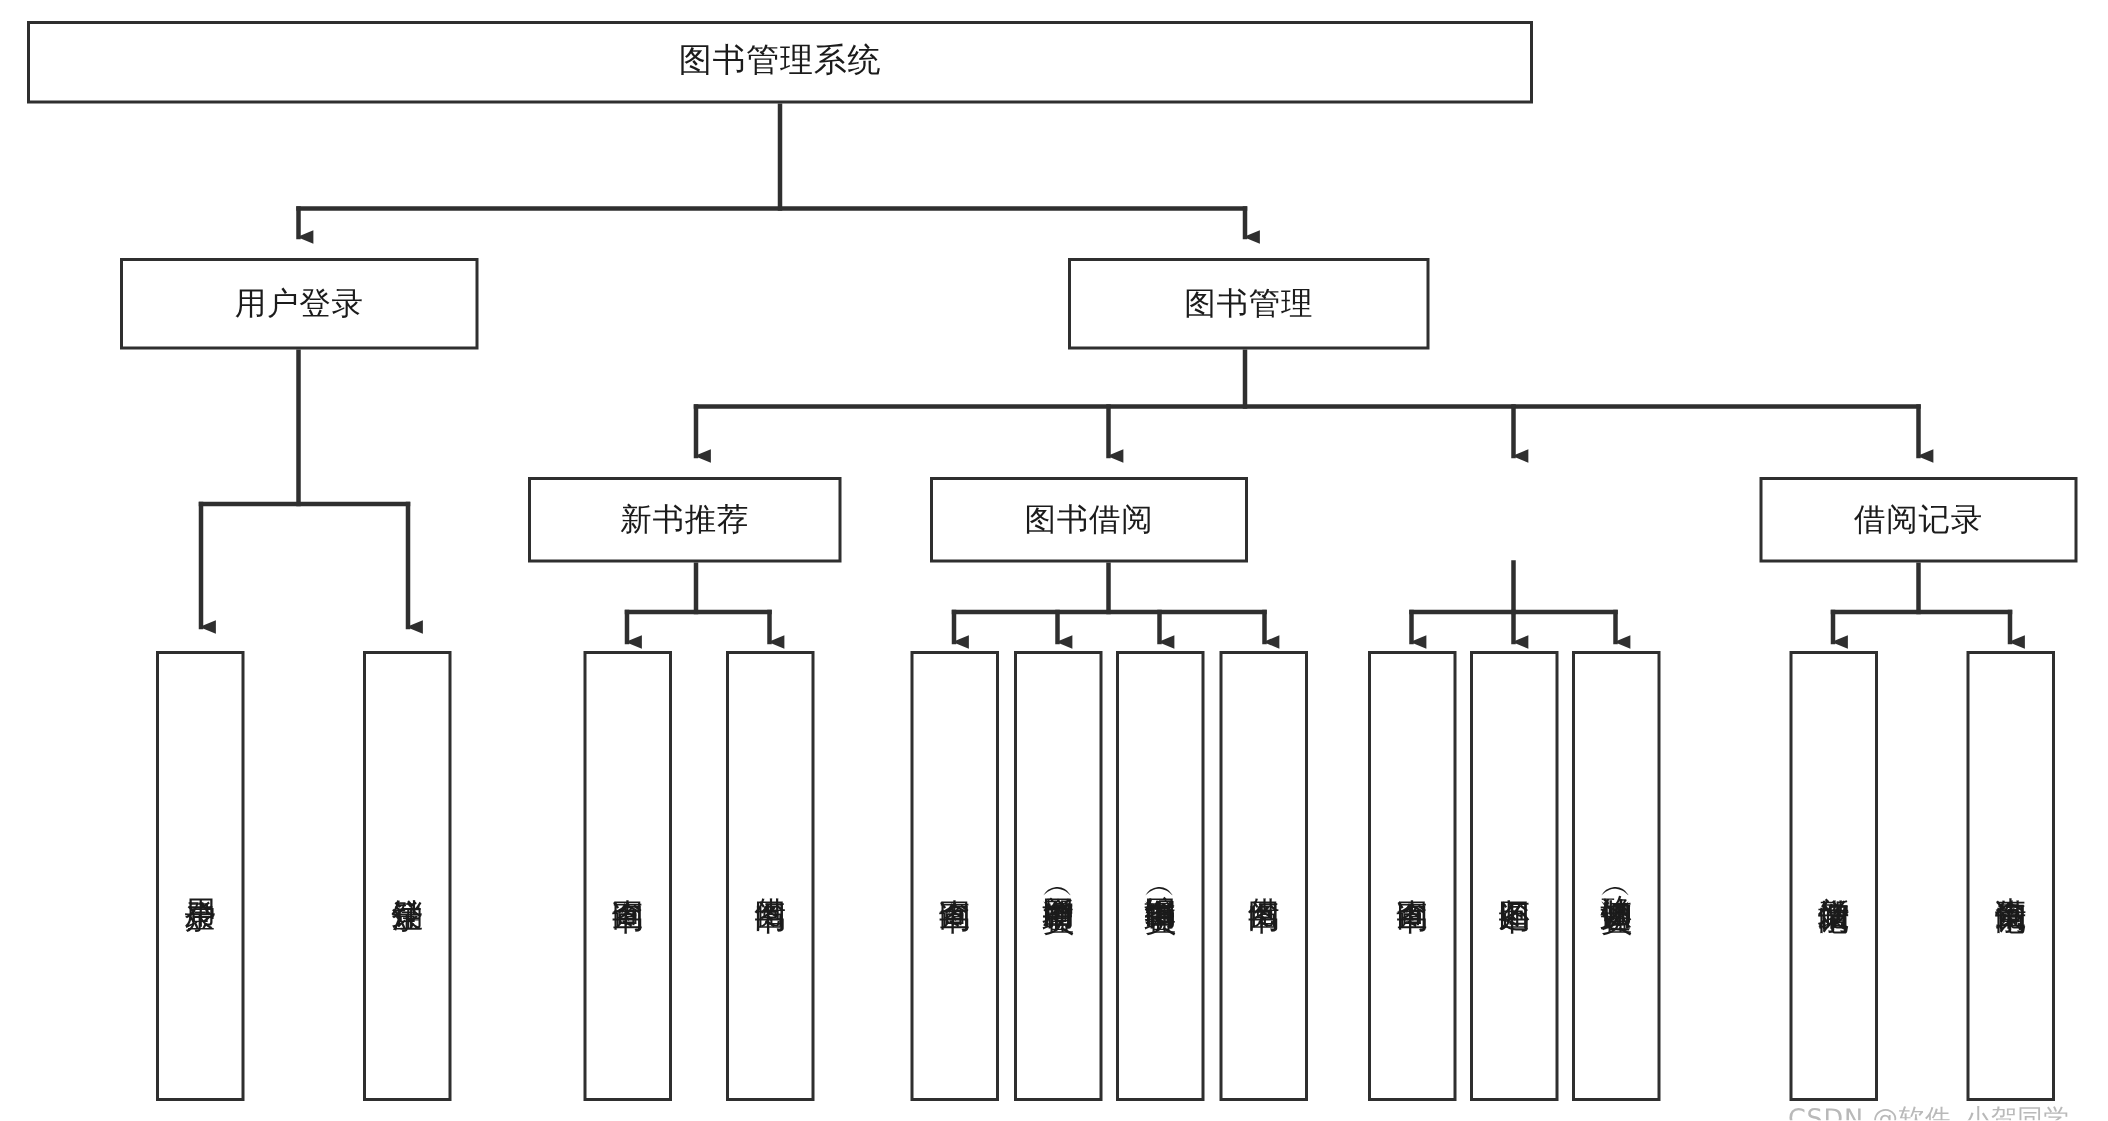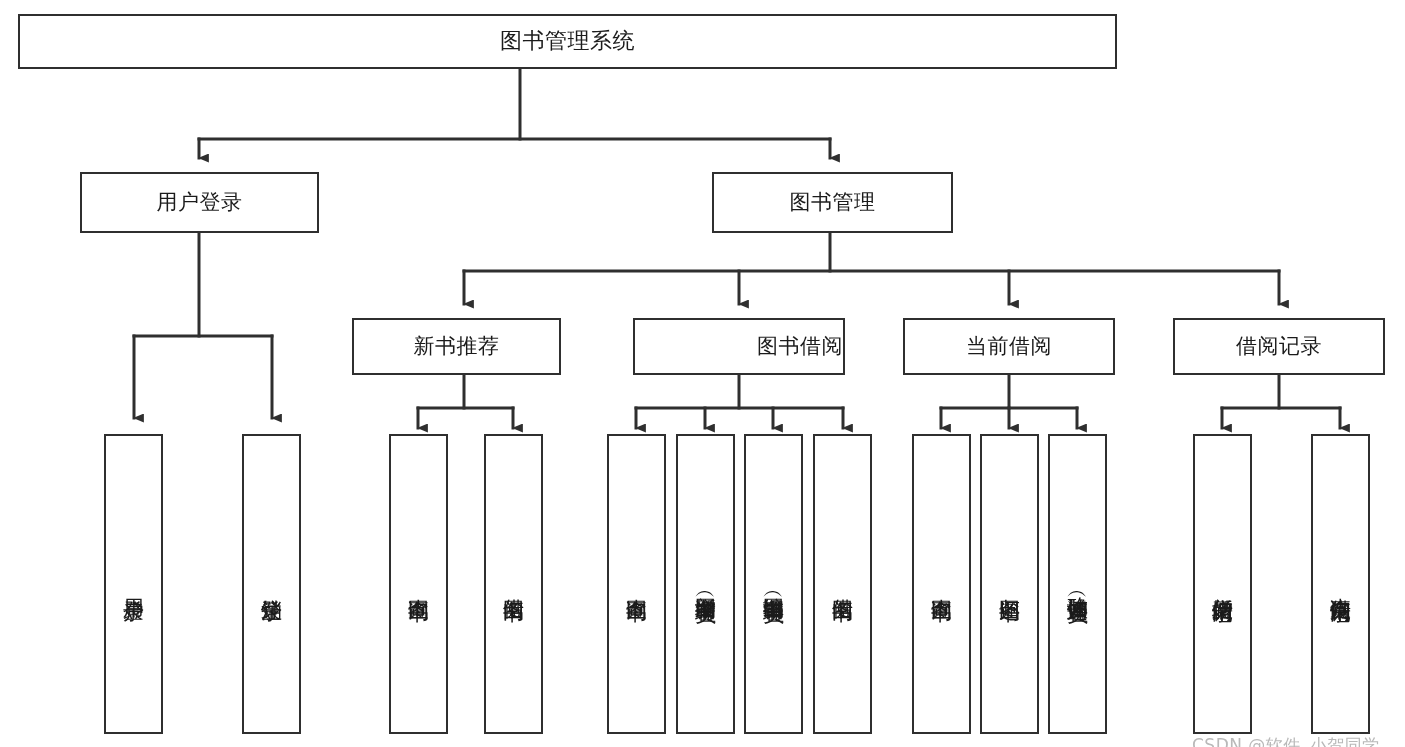--- a/index.html
+++ b/index.html
@@ -116,43 +116,40 @@
       <path d="M1009,408 L1009,428" marker-end="url(#arrow)"></path>
       <path d="M1077,408 L1077,428" marker-end="url(#arrow)"></path>
 
       <path d="M1279,375 L1279,408"></path>
       <path d="M1222,408 L1340,408"></path>
       <path d="M1222,408 L1222,428" marker-end="url(#arrow)"></path>
       <path d="M1340,408 L1340,428" marker-end="url(#arrow)"></path>
     </g>
   </svg>
 
-  <div class="node node-h root" style="left:18px; top:14px; width:1099px; height:55px;">
+  <div class="node node-h root" style="left:18px; top:14px; width:1004px; height:55px;">
     <span>图书管理系统</span>
   </div>
 
   <div class="node node-h" style="left:80px; top:172px; width:239px; height:61px;">
     <span>用户登录</span>
   </div>
 
   <div class="node node-h" style="left:712px; top:172px; width:241px; height:61px;">
     <span>图书管理</span>
   </div>
 
   <div class="node node-h" style="left:352px; top:318px; width:209px; height:57px;">
     <span>新书推荐</span>
   </div>
 
-  <div class="node node-h" style="left:633px; top:318px; width:212px; height:57px;justify-content:flex-end;">
+  <div class="node node-h" style="left:620px; top:318px; width:212px; height:57px;">
     <span>图书借阅</span>
   </div>
 
-  <div class="node node-h" style="left:903px; top:318px; width:212px; height:57px;">
-    <span>当前借阅</span>
-  </div>
 
   <div class="node node-h" style="left:1173px; top:318px; width:212px; height:57px;">
     <span>借阅记录</span>
   </div>
 
   <div class="node node-v" style="left:104px; top:434px; width:59px; height:300px;">
     <span class="vtext">用户登录</span>
   </div>
   <div class="node node-v" style="left:242px; top:434px; width:59px; height:300px;">
     <span class="vtext">注销登录</span>

